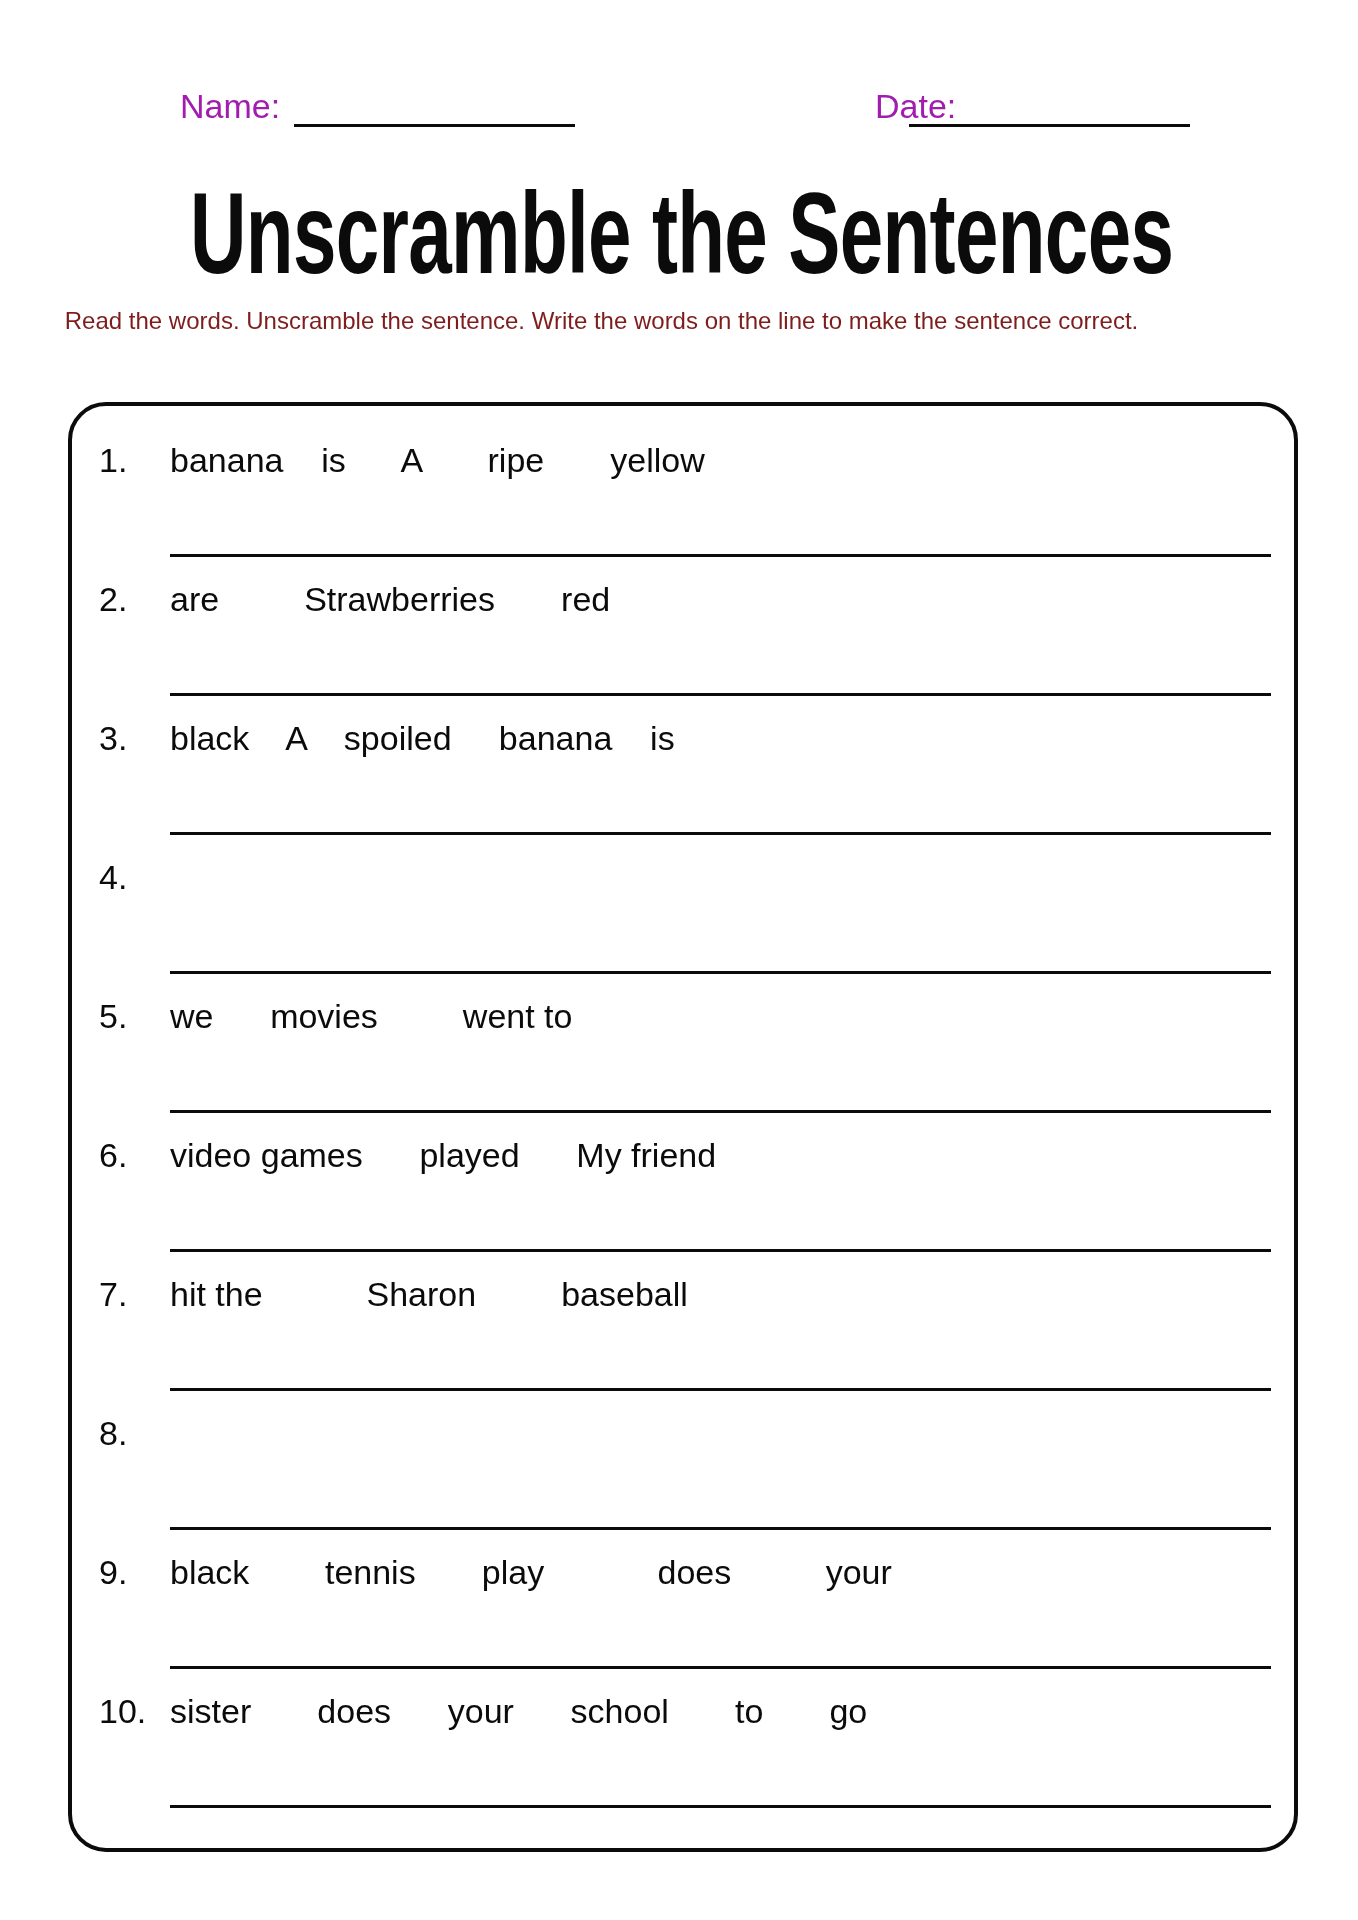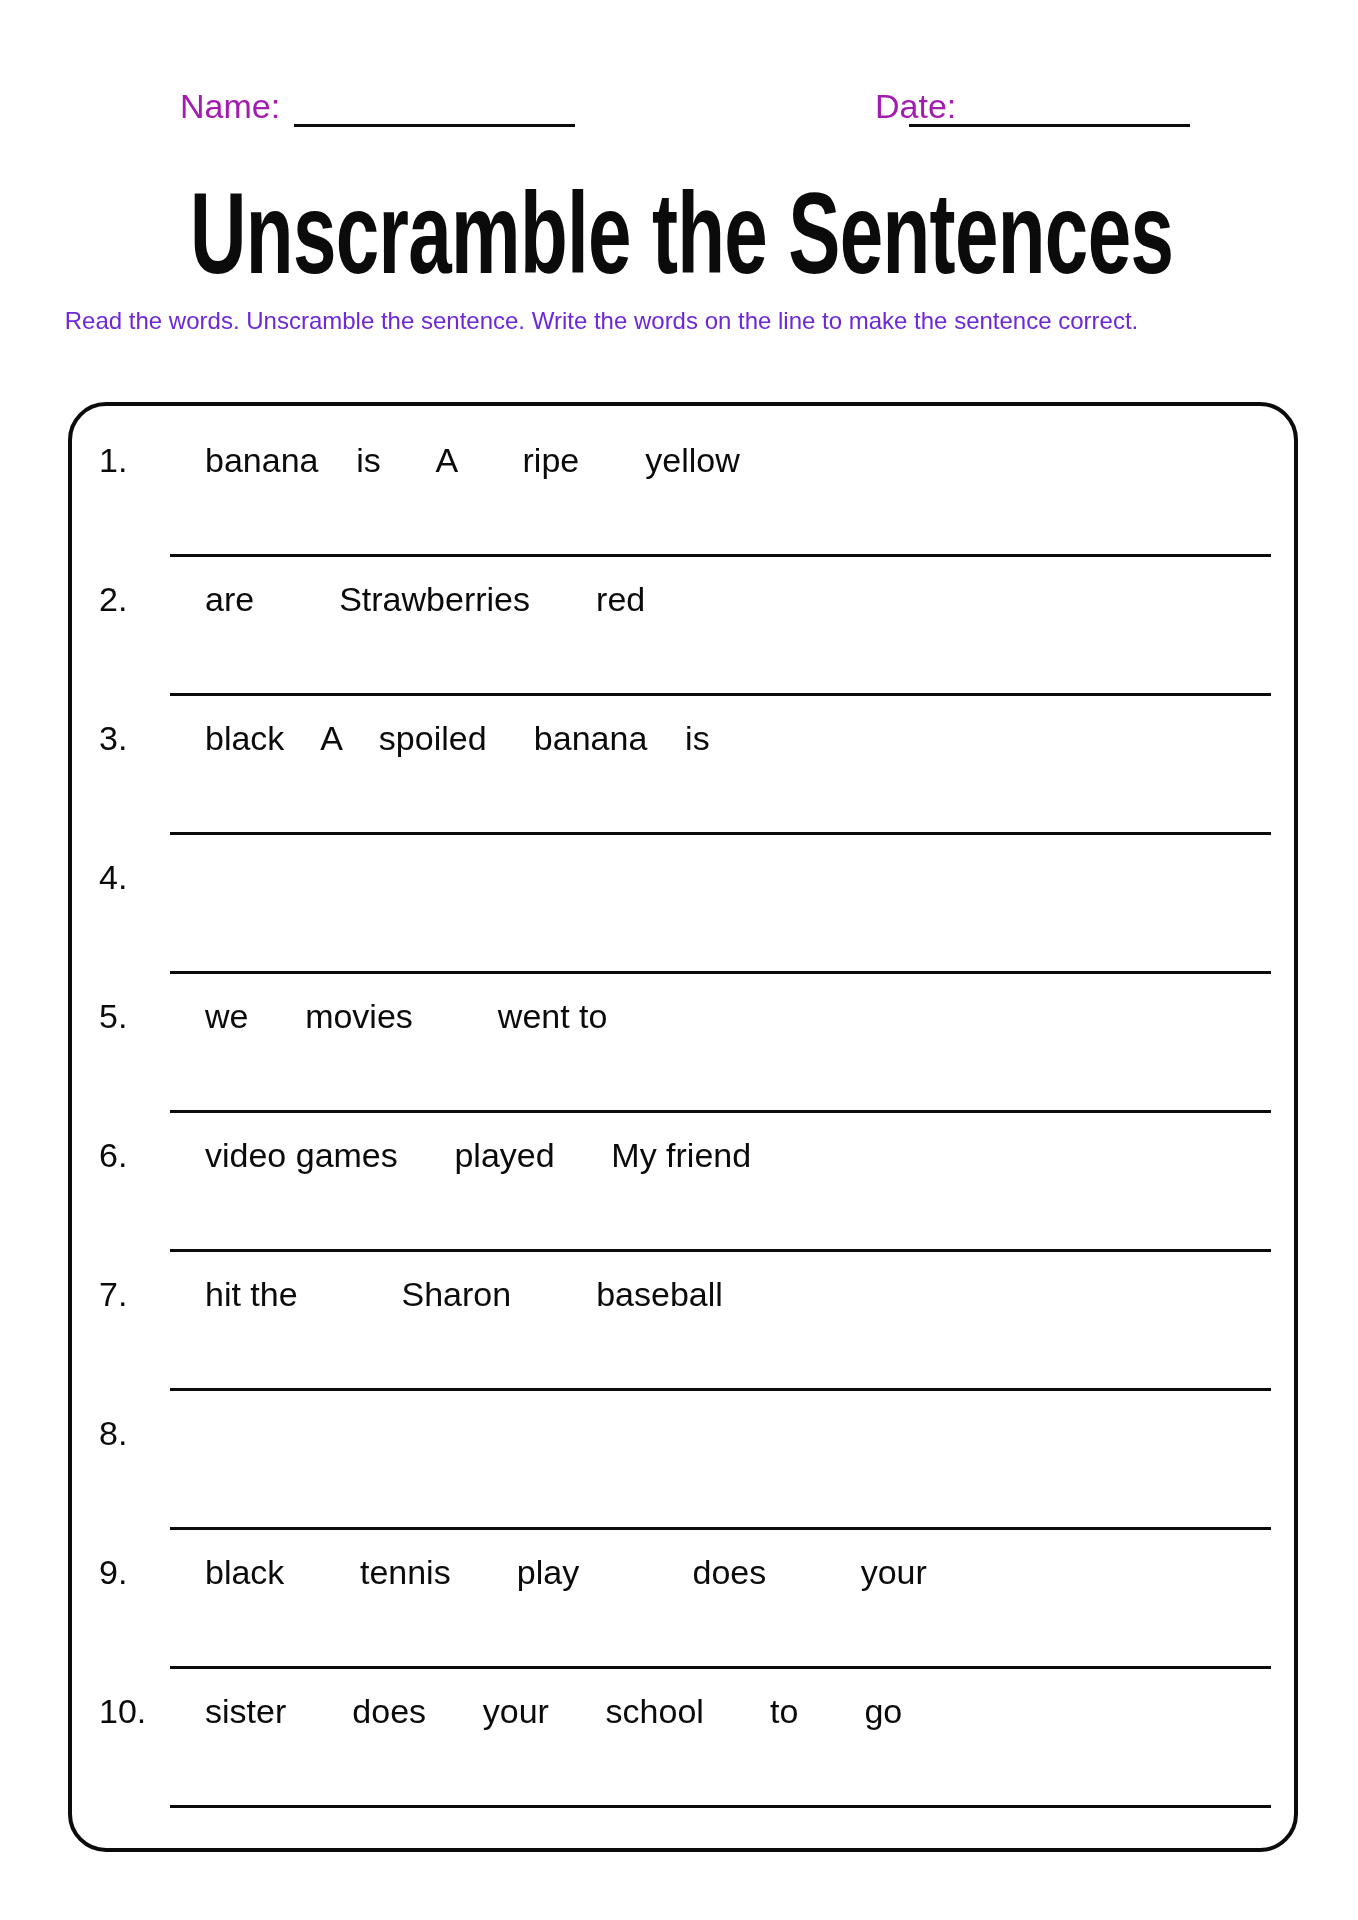--- a/index.html
+++ b/index.html
@@ -45,21 +45,21 @@
     color: #0b0b0b;
   }
   .instructions {
     position: absolute;
     top: 306px;
     left: 0;
     width: 1203px;
     text-align: center;
     font-size: 24px;
     line-height: 30px;
-    color: #6d28d9;
+    color: #7f1d1d;
   }
   
   .sheet-box {
     position: absolute;
     left: 68px;
     top: 402px;
     width: 1230px;
     height: 1450px;
     border: 4px solid #0b0b0b;
     border-radius: 38px;
@@ -77,21 +77,20 @@
     padding-top: 16px;
     font-size: 34px;
     line-height: 44px;
   }
   .item-number {
     flex: 0 0 71px;
     width: 71px;
   }
   .item-words {
     white-space: pre;
-    margin-left: 35px;
   }
   .answer-line {
     position: absolute;
     left: 98px;
     right: 23px;
     bottom: 4px;
     height: 0;
     border-bottom: 3px solid #0b0b0b;
   }
 </style>

